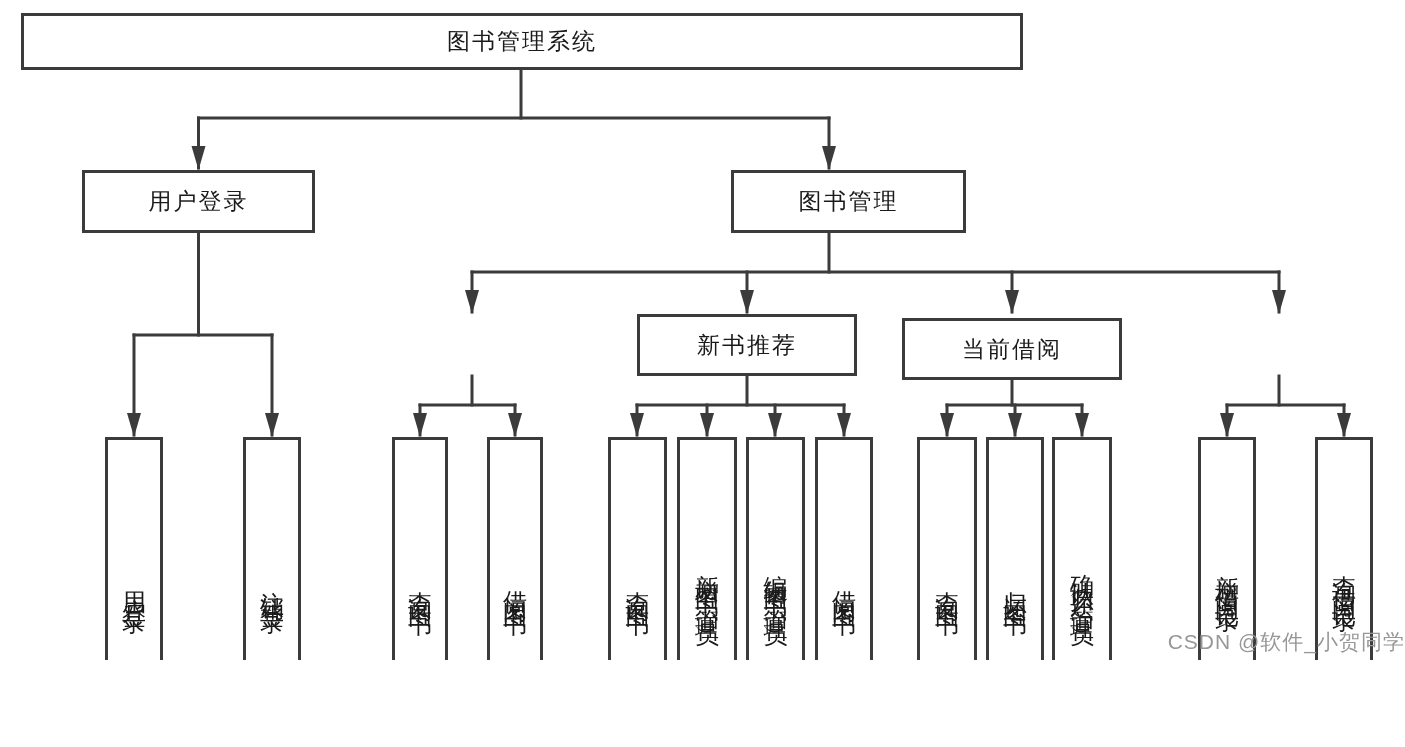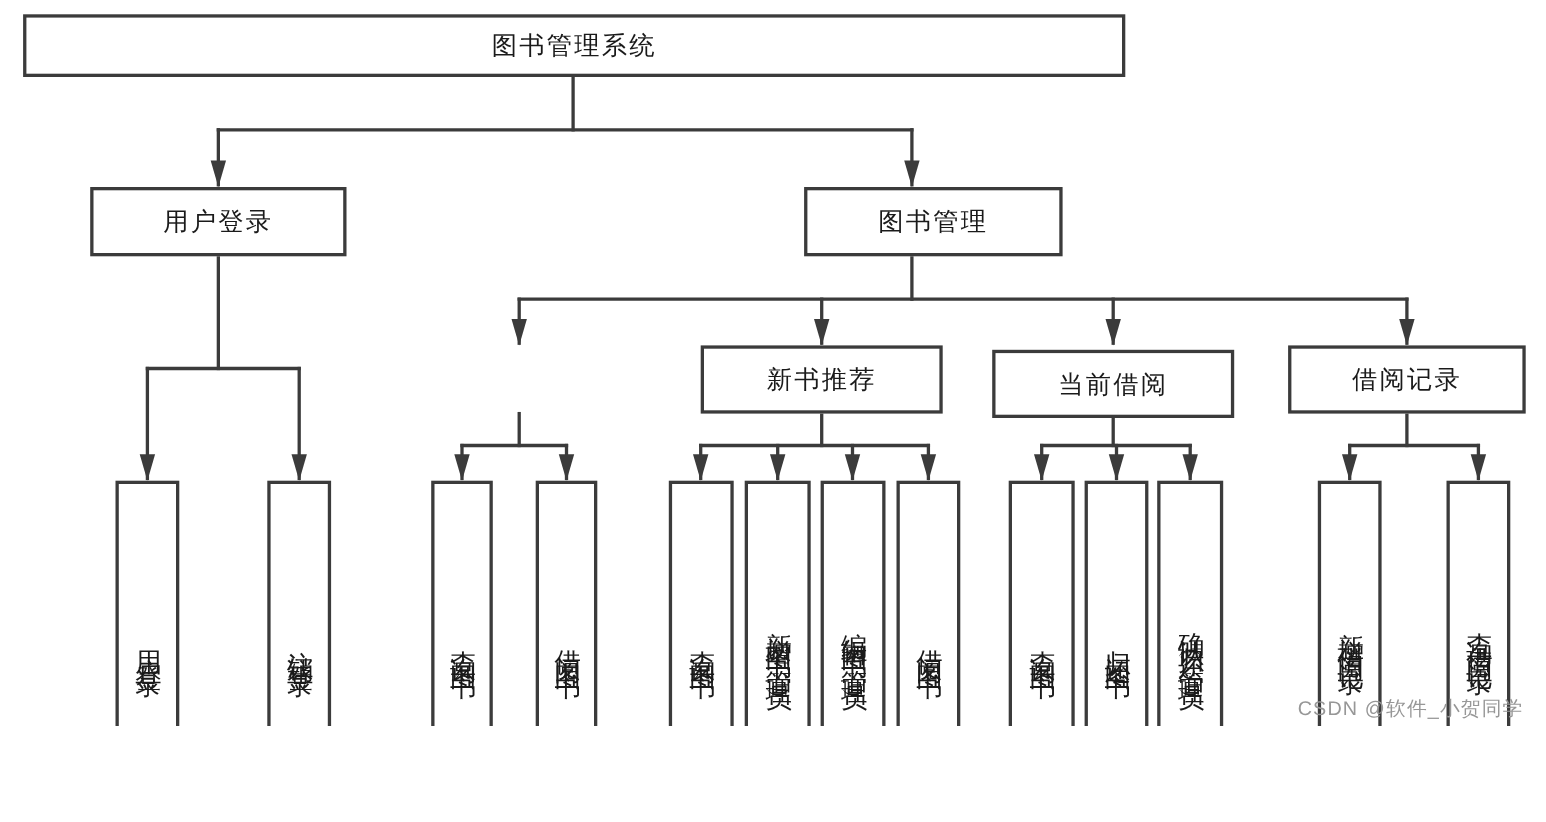--- a/index.html
+++ b/index.html
@@ -36,23 +36,23 @@
     writing-mode:vertical-rl;
     text-orientation:mixed;
     font-size:24px;
     letter-spacing:7px;
     line-height:1;
     white-space:nowrap;
     color:var(--text);
   }
   .watermark{
     position:absolute;
-    right:20px;
+    right:0;
     bottom:4px;
-    font-size:18px;
+    font-size:21px;
     letter-spacing:1px;
     color:var(--wm);
     white-space:nowrap;
     pointer-events:none;
   }
 </style>
 </head>
 <body>
 
 <div class="canvas">
@@ -143,23 +143,20 @@
   <div class="node hnode" style="left:731px;top:170px;width:235px;height:63px">
     <span>图书管理</span>
   </div>
 
   <div class="node hnode" style="left:637px;top:314px;width:220px;height:62px">
     <span>新书推荐</span>
   </div>
   <div class="node hnode" style="left:902px;top:318px;width:220px;height:62px">
     <span>当前借阅</span>
   </div>
-  <div class="node hnode" style="left:1171px;top:314px;width:216px;height:62px">
-    <span>借阅记录</span>
-  </div>
 
   <div class="node vnode" style="left:105px;top:437px;width:58px;height:298px">
     <span class="vtext">用户登录</span>
   </div>
   <div class="node vnode" style="left:243px;top:437px;width:58px;height:298px">
     <span class="vtext">注销登录</span>
   </div>
 
   <div class="node vnode" style="left:392px;top:437px;width:56px;height:298px">
     <span class="vtext">查询图书</span>

